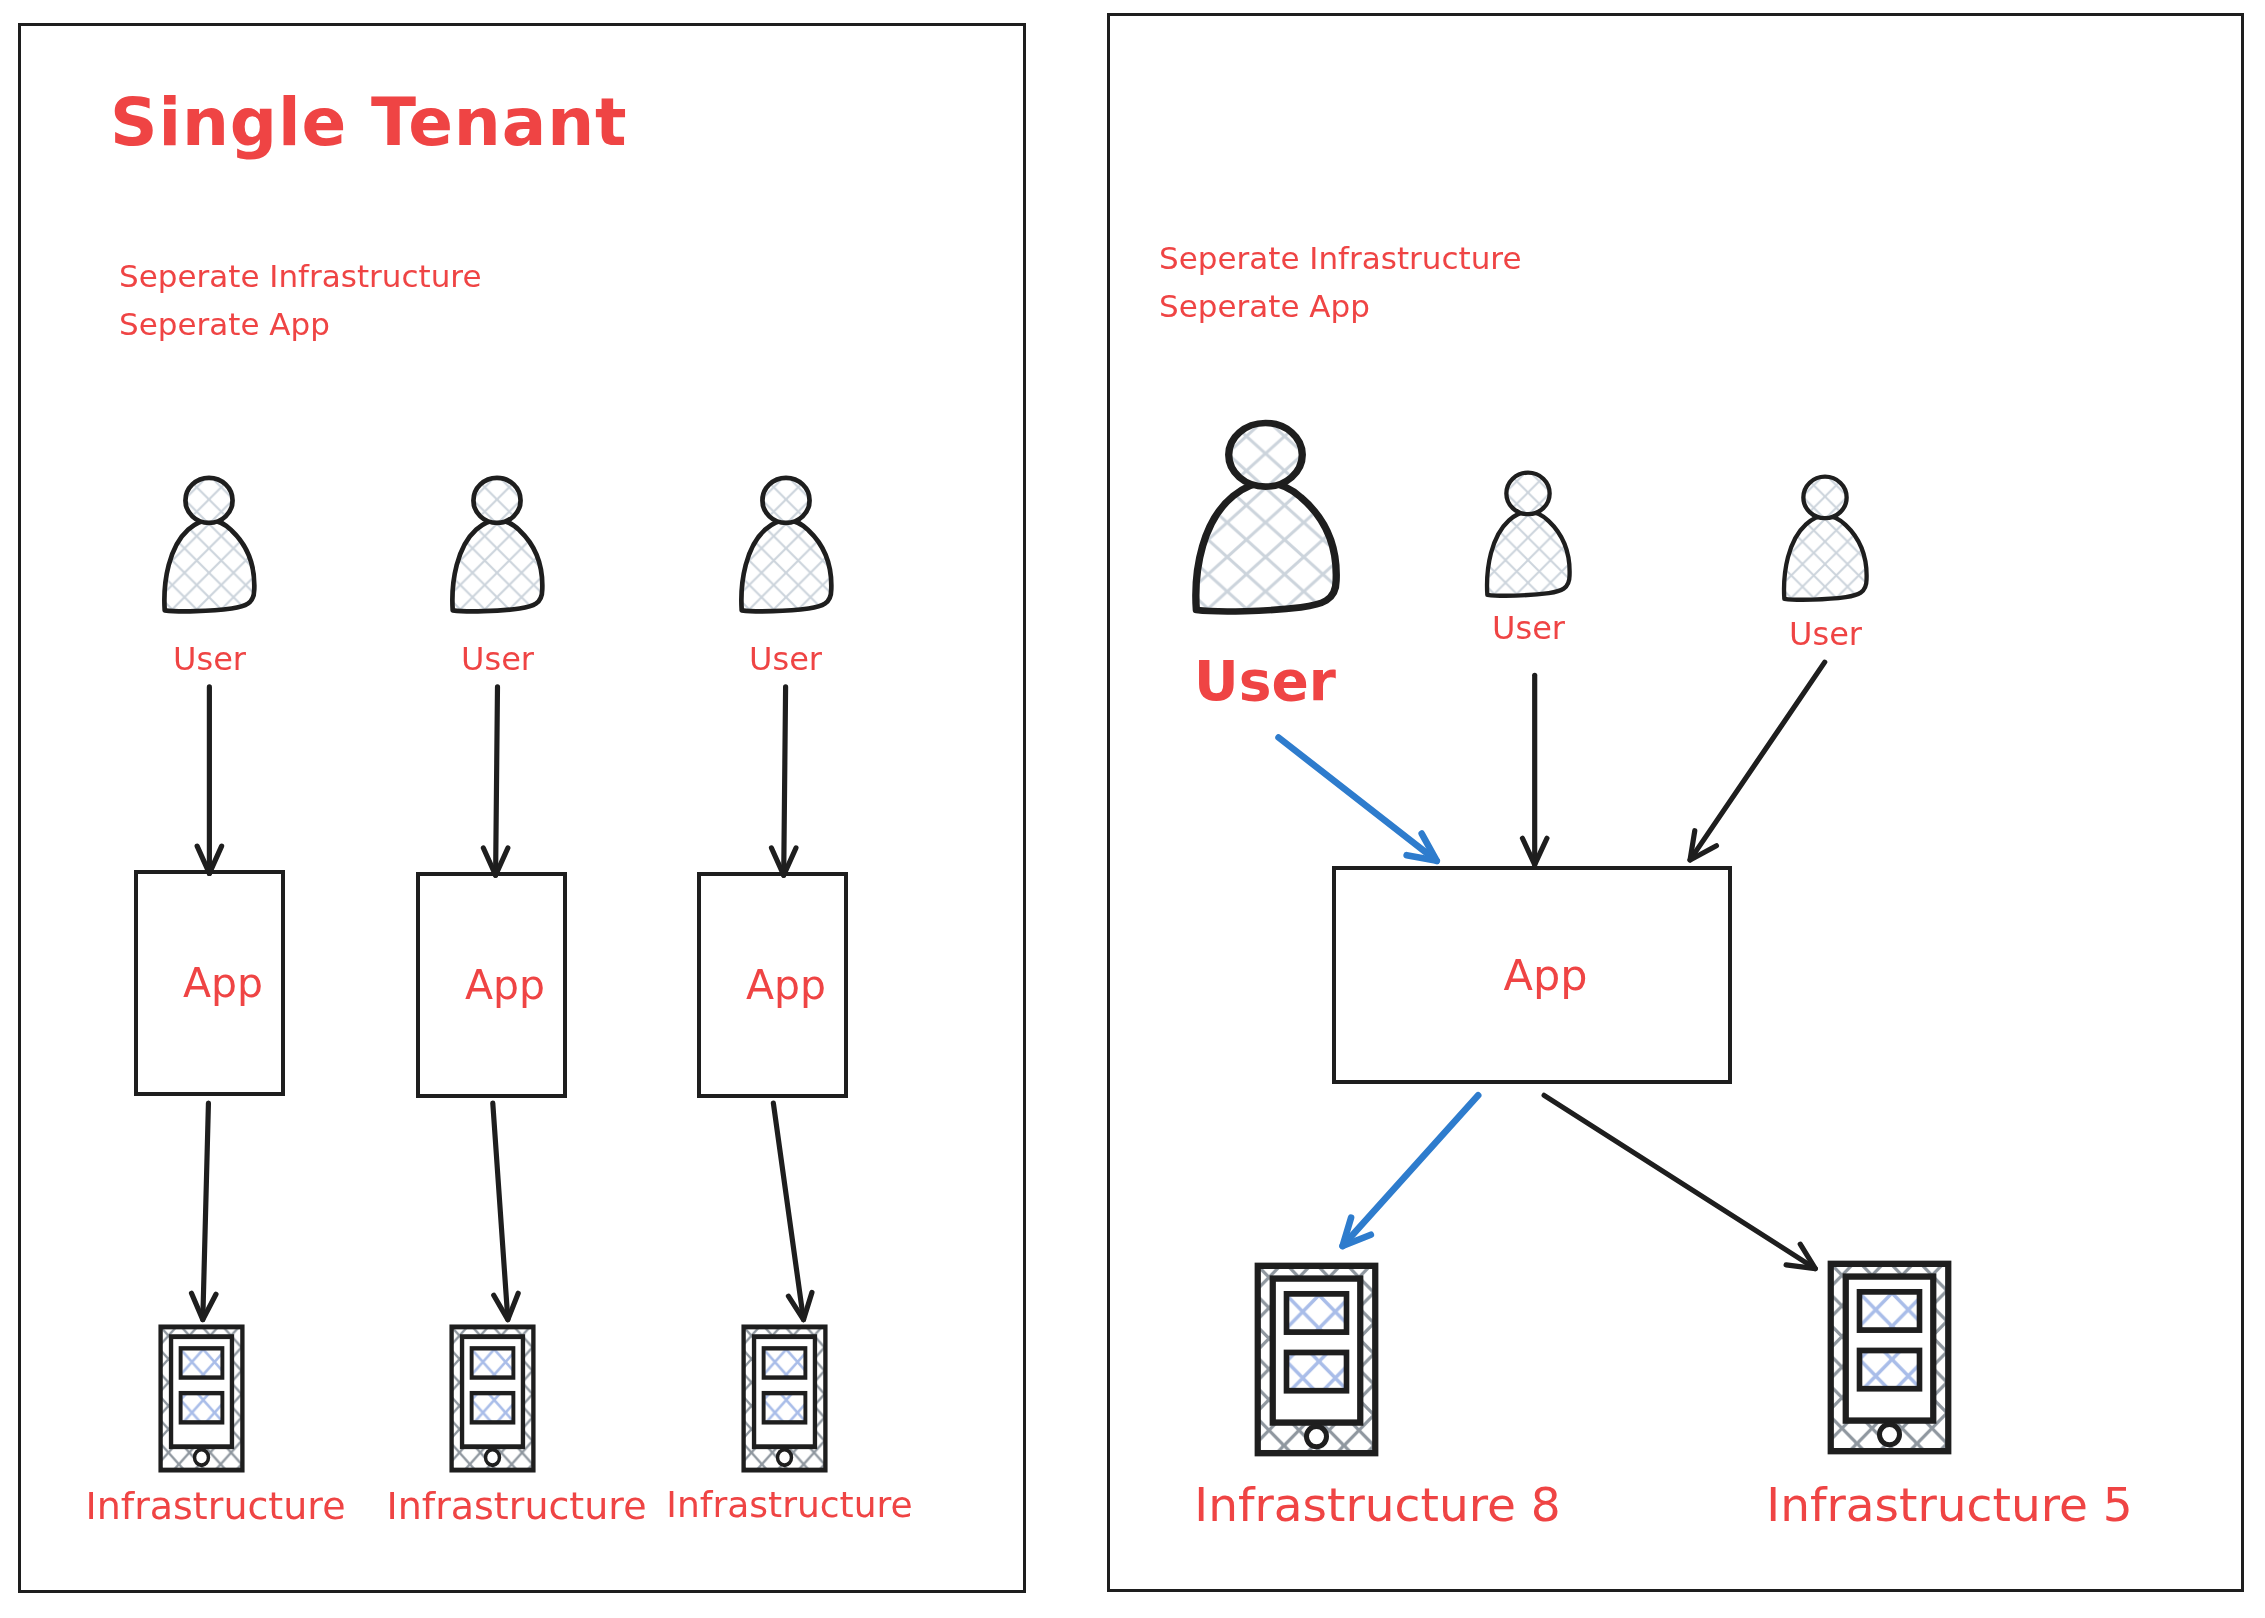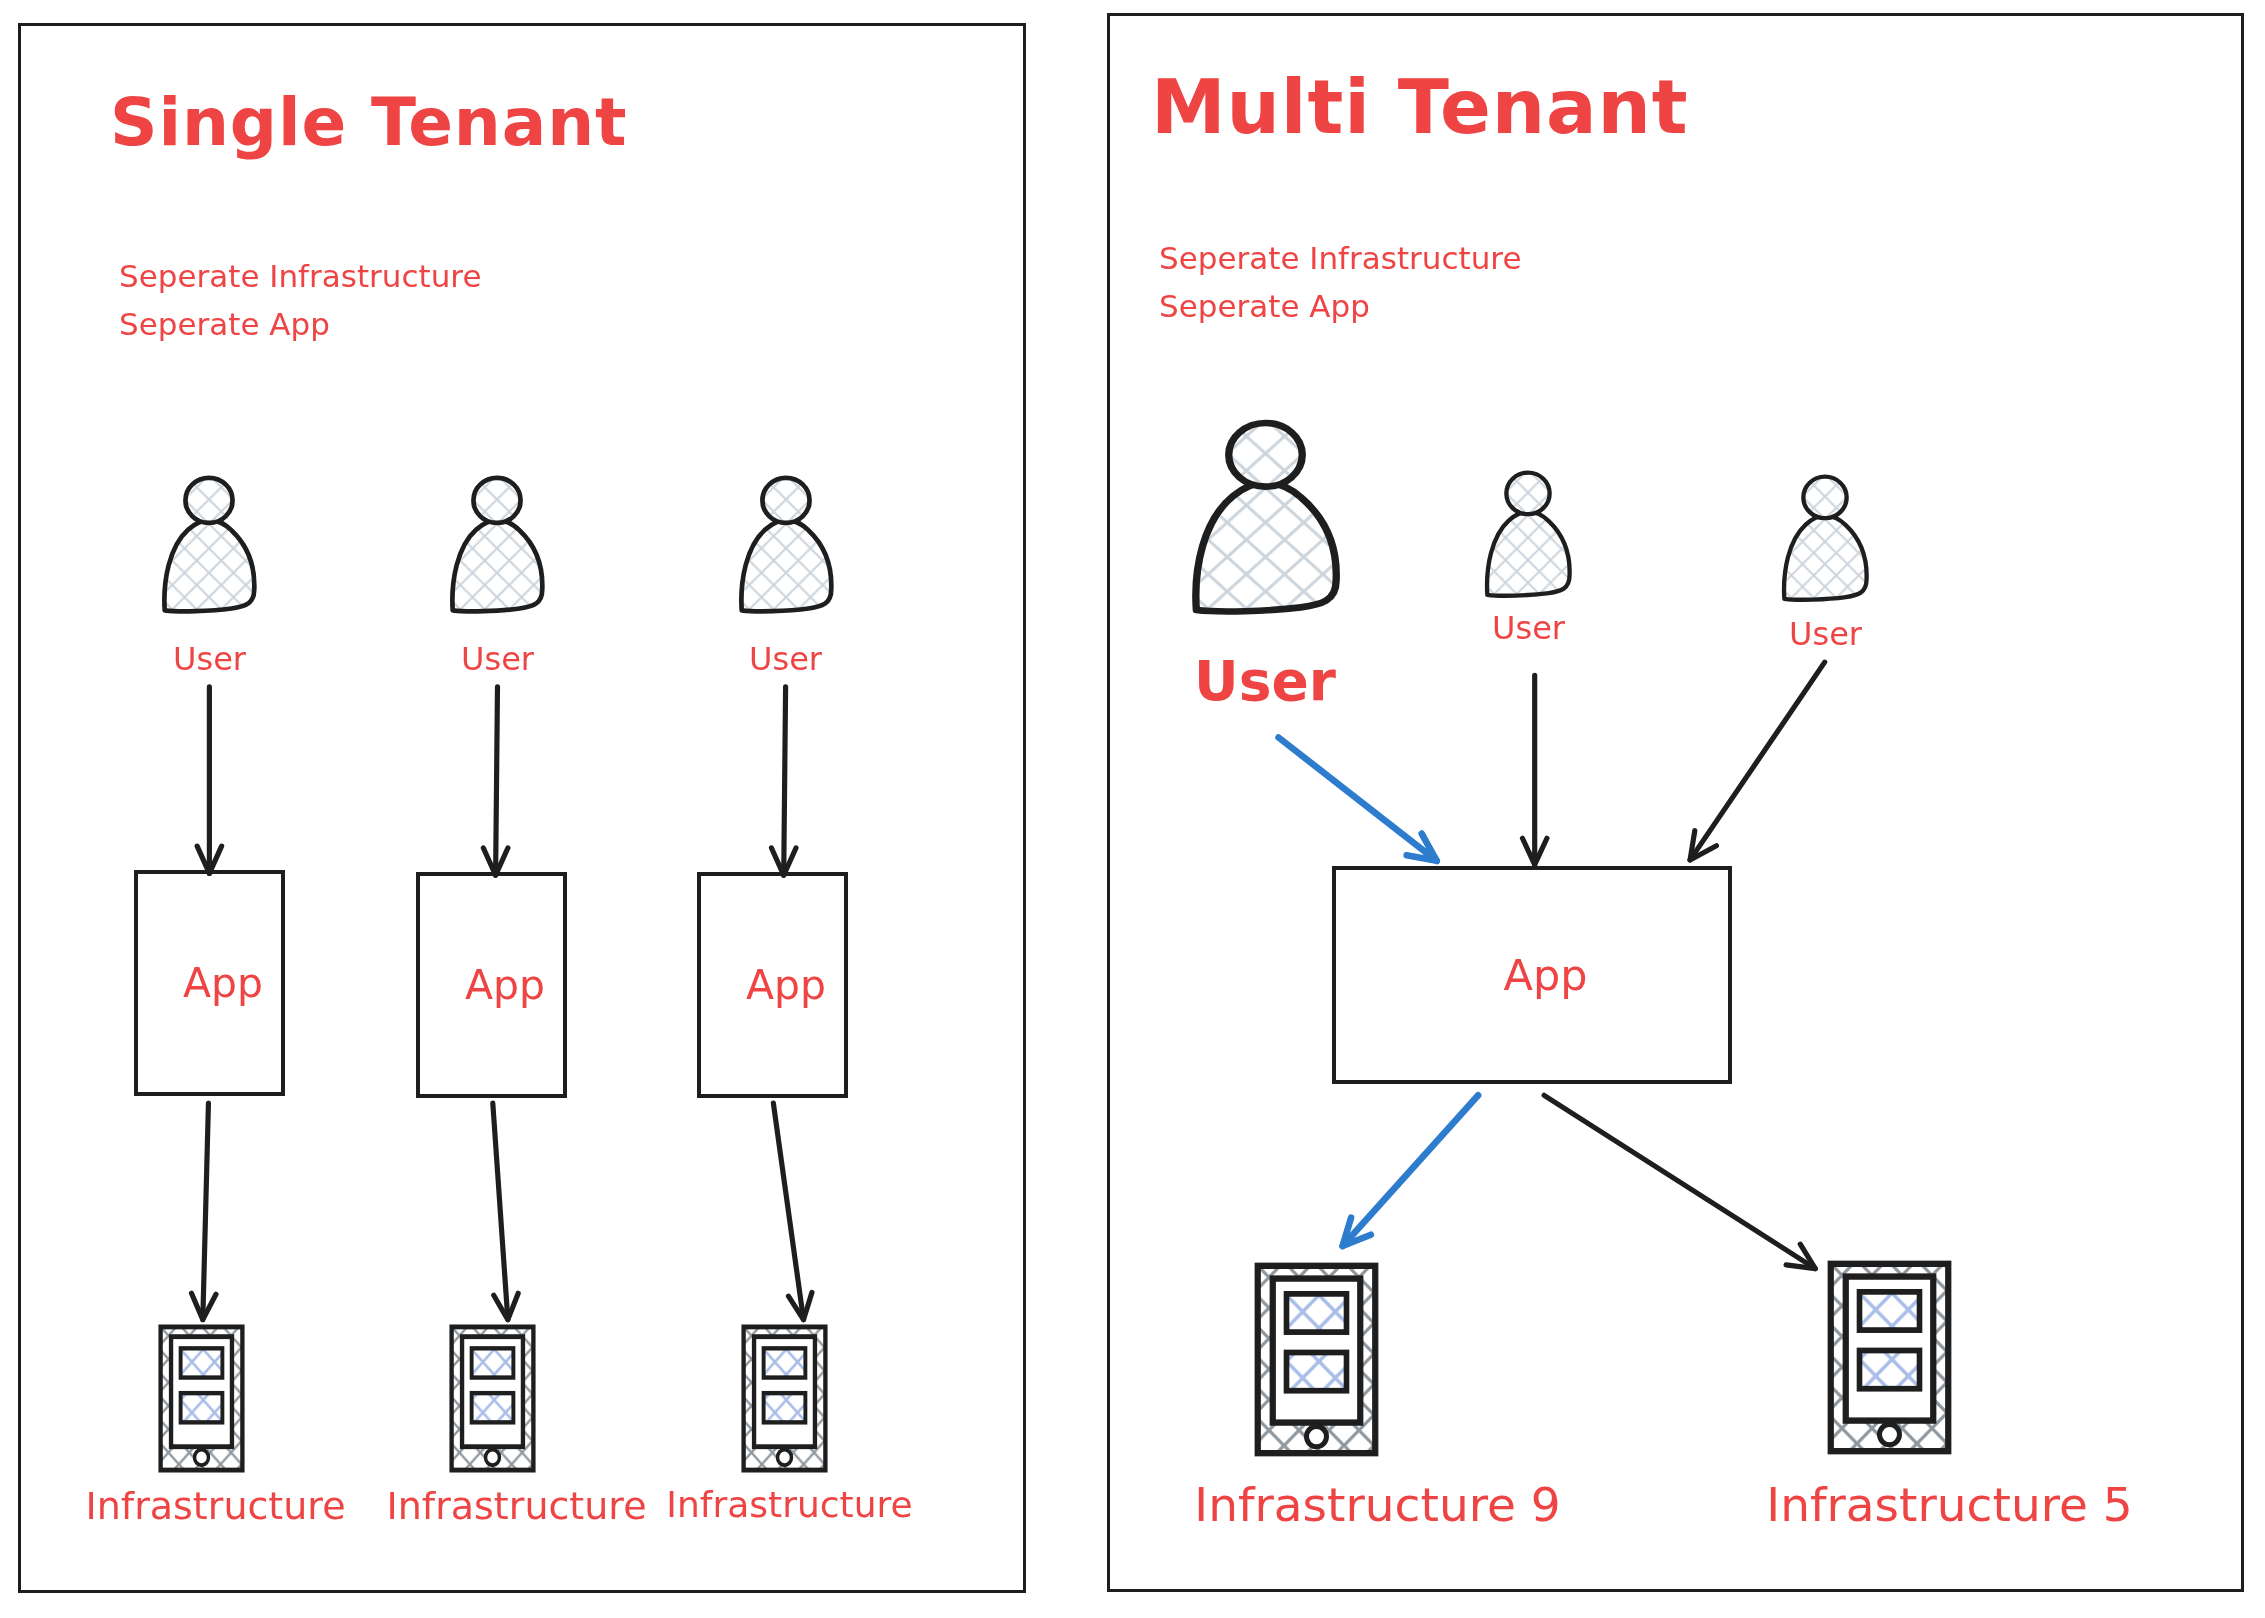--- a/index.html
+++ b/index.html
@@ -117,21 +117,20 @@
         <path d="M501 1144 L517 1374"></path>
           <path d="M502 1348 L517 1374 L528 1346"></path>
         <path d="M799 1144 L831 1374"></path>
           <path d="M815 1349 L831 1374 L840 1345"></path>
       </g>
     </svg>
   </section>
 
   <section class="panel panel-right">
 
-    <div class="abs title title-right" style="left:41px;top:47px">Multi Tenant</div>
     <div class="abs subtitle" style="left:49px;top:218px">
       <div>Seperate Infrastructure</div>
       <div>Seperate App</div>
     </div>
 
     <svg class="abs" style="left:79px;top:403px" width="153" height="199" viewBox="0 0 104 150" preserveAspectRatio="none">
       <path d="M5 144 C3 112 10 76 30 58 C38 51 45 48 52 48 C60 48 68 51 76 59 C94 76 101 98 100 122 C100 137 90 140 76 142 C54 145 20 146 5 144 Z" fill="url(#hl)" stroke="#1e1e1e" stroke-width="5" stroke-linejoin="round"></path>
       <ellipse cx="52" cy="27" rx="25" ry="24" fill="url(#hl)" stroke="#1e1e1e" stroke-width="5"></ellipse>
     </svg>
     <svg class="abs" style="left:373px;top:454px" width="90" height="130" viewBox="0 0 104 150" preserveAspectRatio="none">
@@ -159,21 +158,21 @@
       <circle cx="50" cy="137" r="8" fill="#ffffff" stroke="#1e1e1e" stroke-width="4"></circle>
     </svg>
     <svg class="abs" style="left:717px;top:1244px" width="125" height="195" viewBox="0 0 100 153" preserveAspectRatio="none">
       <rect x="3" y="3" width="94" height="147" fill="url(#hg)" stroke="#1e1e1e" stroke-width="5"></rect>
       <rect x="15" y="13" width="70" height="113" fill="#ffffff" stroke="#1e1e1e" stroke-width="5"></rect>
       <rect x="26" y="25" width="48" height="30" fill="url(#hb)" stroke="#1e1e1e" stroke-width="4.5"></rect>
       <rect x="26" y="71" width="48" height="30" fill="url(#hb)" stroke="#1e1e1e" stroke-width="4.5"></rect>
       <circle cx="50" cy="137" r="8" fill="#ffffff" stroke="#1e1e1e" stroke-width="4"></circle>
     </svg>
 
-    <div class="abs infra-label infra-label-lg" style="left:32px;top:1461px;width:471px">Infrastructure 9</div>
+    <div class="abs infra-label infra-label-lg" style="left:32px;top:1461px;width:471px">Infrastructure 8</div>
     <div class="abs infra-label infra-label-lg" style="left:604px;top:1461px;width:471px">Infrastructure 5</div>
 
     <svg class="overlay" width="1130" height="1572" viewBox="0 0 1200 1669">
       <g fill="none" stroke="#2e7ccd" stroke-width="7" stroke-linecap="round" stroke-linejoin="round">
         <path d="M179 766 L347 897"></path>
           <path d="M315 891 L347 897 L331 868"></path>
         <path d="M391 1146 L247 1306"></path>
           <path d="M256 1276 L247 1306 L277 1294"></path>
       </g>
       <g fill="none" stroke="#1e1e1e" stroke-width="5.5" stroke-linecap="round" stroke-linejoin="round">

